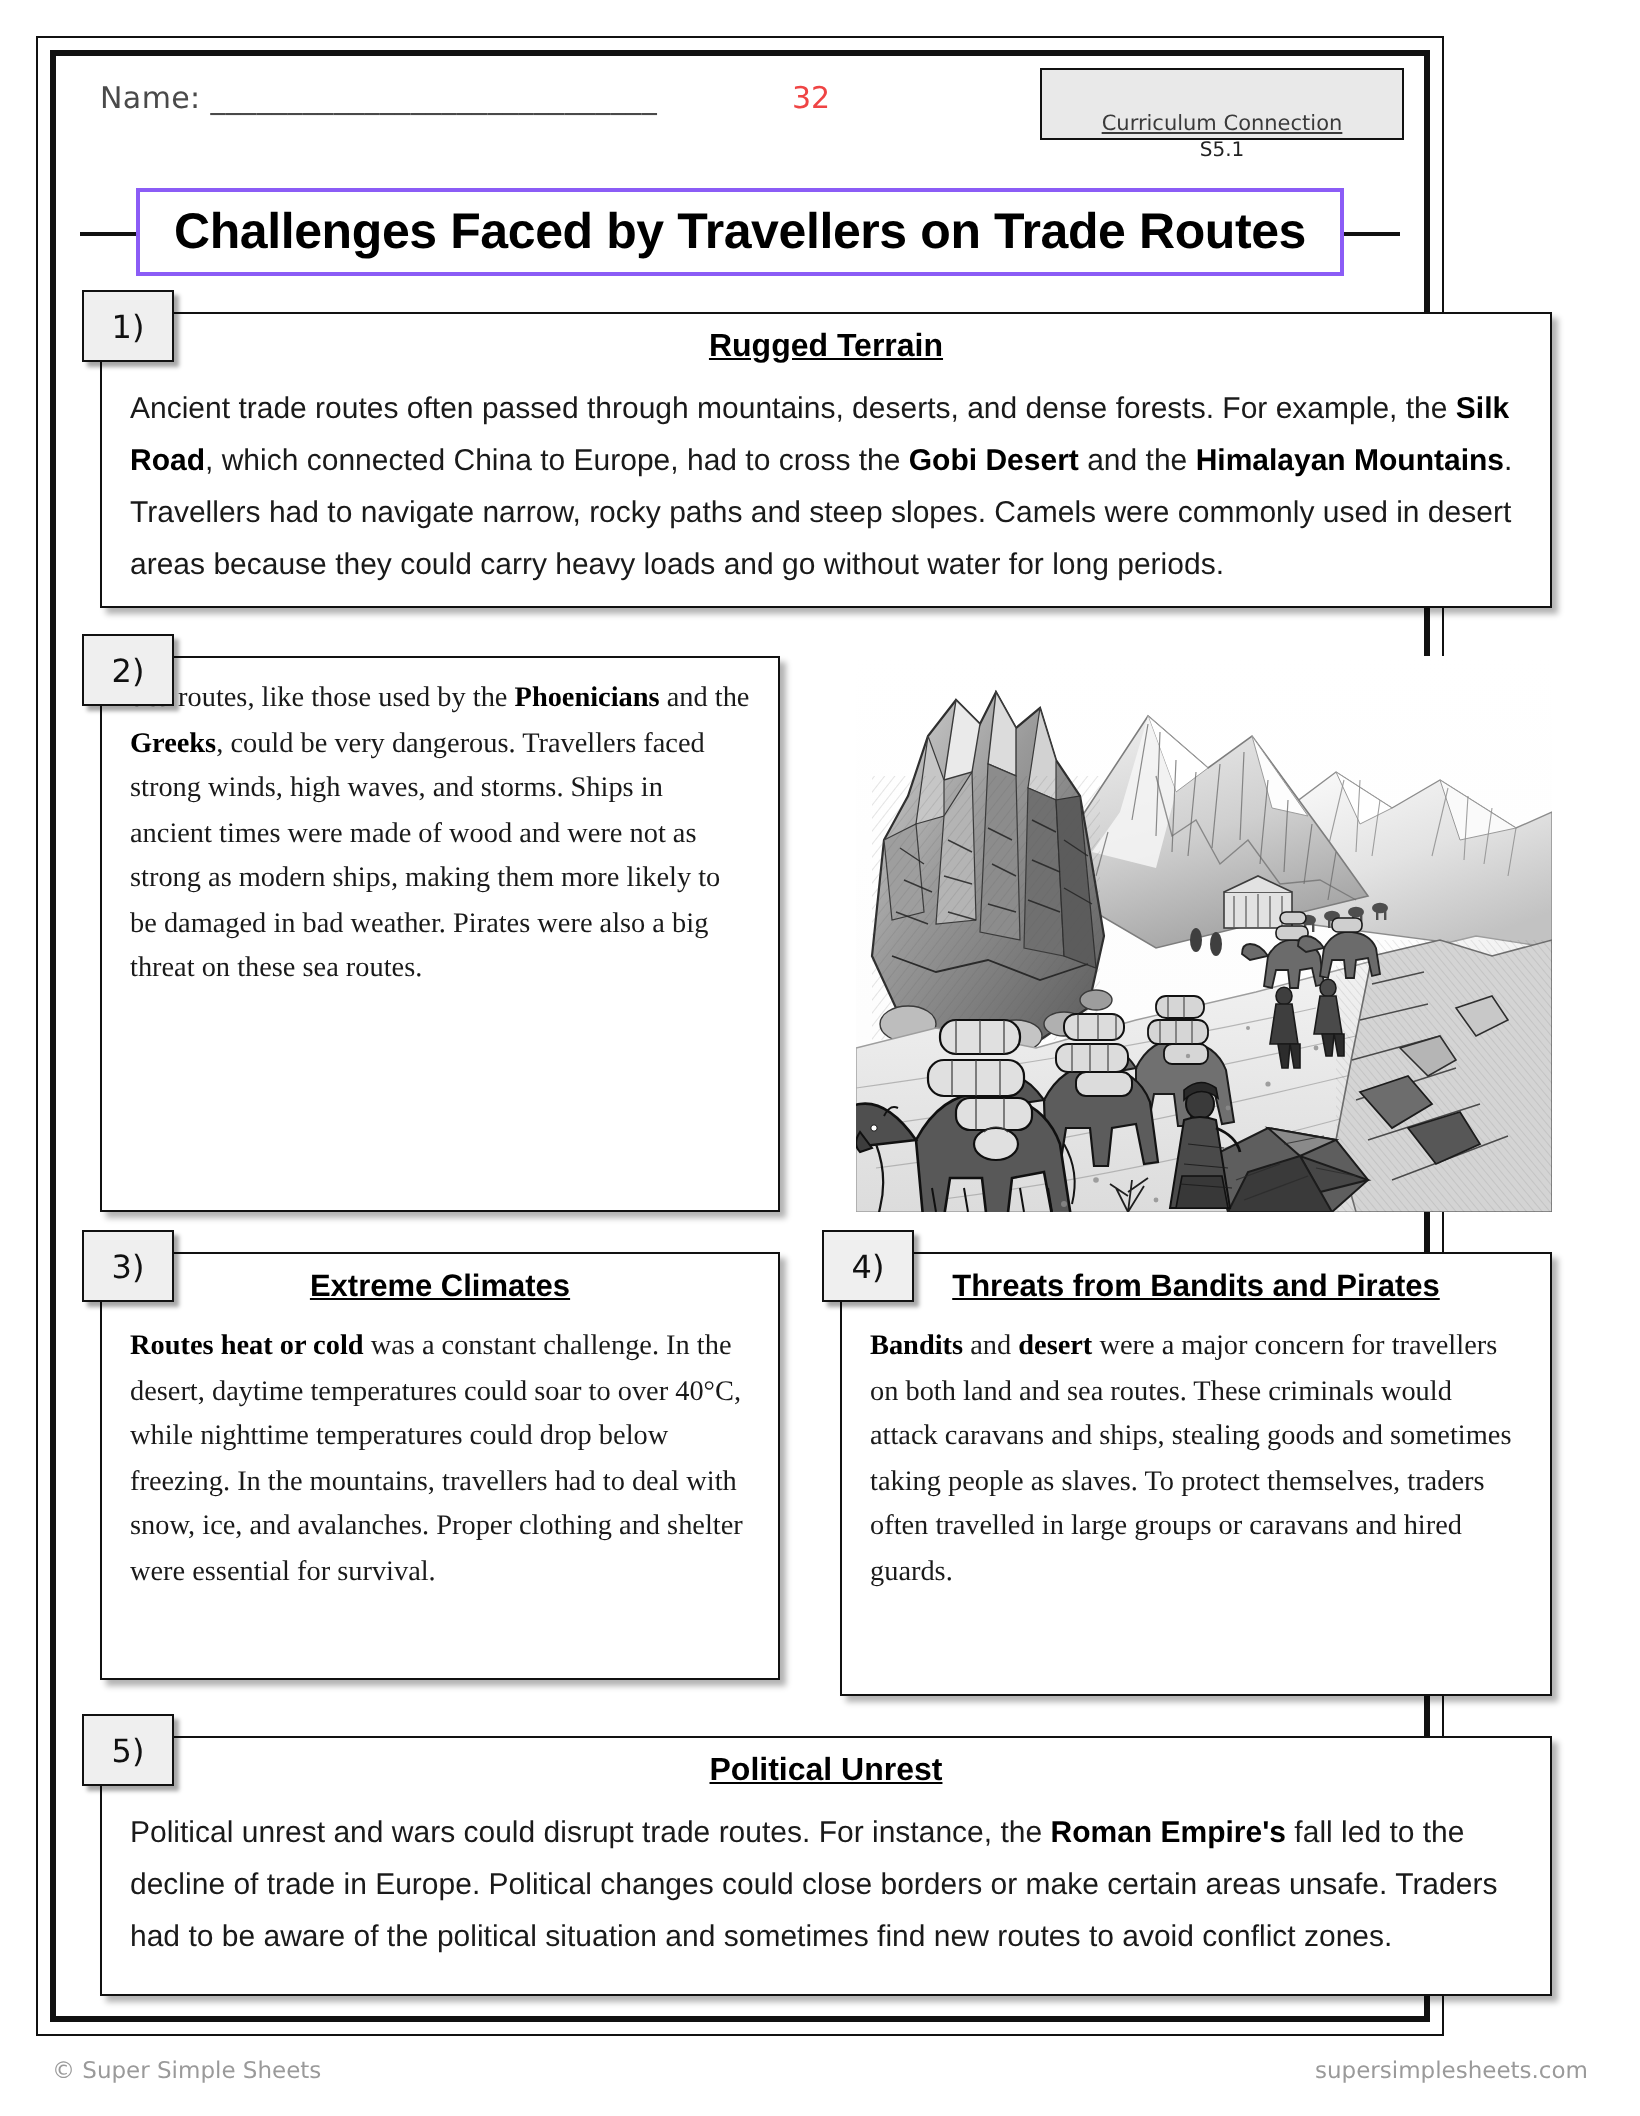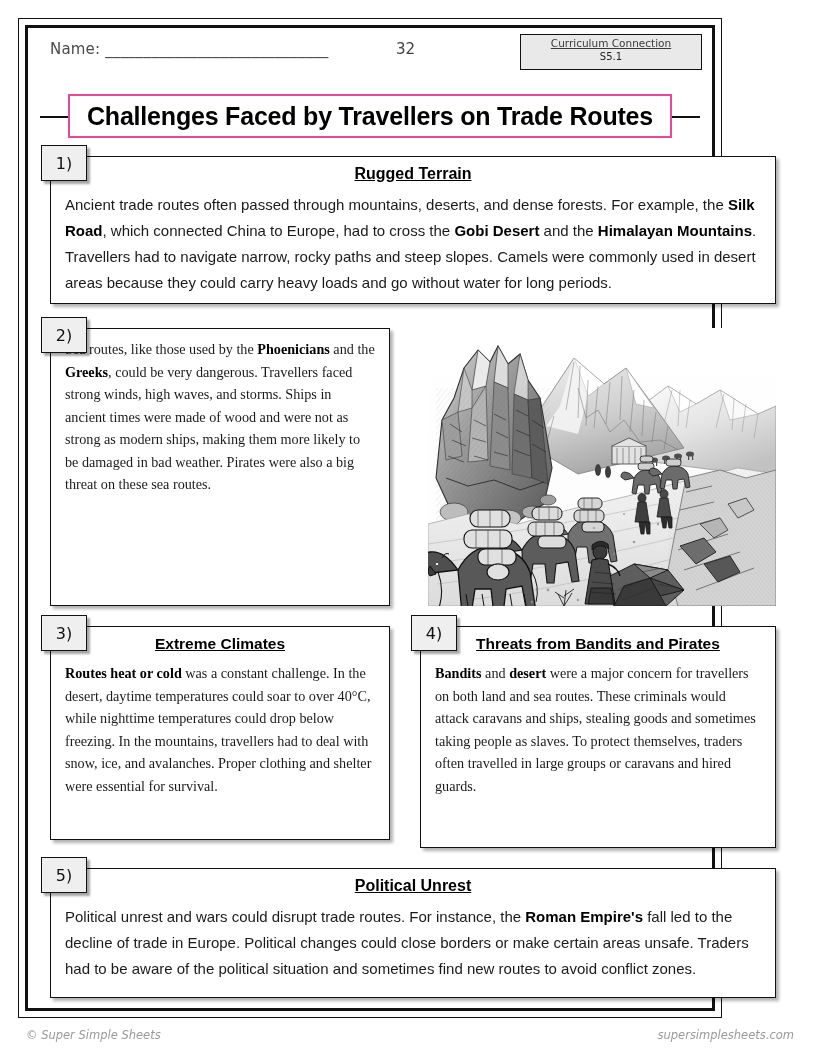--- a/index.html
+++ b/index.html
@@ -45,30 +45,30 @@
     font-size: 15px;
     color: #4a4a4a;
     font-family: "DejaVu Sans", sans-serif;
     letter-spacing: .2px;
     white-space: nowrap;
   }
   .page-num {
     position: absolute;
     left: 368px; top: 12px;
     font-size: 15px;
-    color: #404040;
+    color: #ef4444;
   }
   .curric {
     position: absolute;
     right: 10px; top: 6px;
     width: 182px; height: 36px;
     background: #e9e9e9;
     border: 1.5px solid #111;
     text-align: center;
-    padding-top: 1px;
+    padding-top: 20px;
   }
   .curric-title {
     font-size: 10.5px;
     color: #3a3a3a;
     text-decoration: underline;
     line-height: 14px;
     display: block;
   }
   .curric-code {
     font-size: 10px;
@@ -86,21 +86,21 @@
     position: absolute;
     top: 22px; height: 0;
     border-top: 2px solid #111;
   }
   .title-rule.left  { left: 12px;  width: 28px; }
   .title-rule.right { right: 12px; width: 28px; }
   .title-box {
     position: absolute;
     left: 40px; right: 40px; top: 0;
     height: 44px;
-    border: 2px solid #ec4899;
+    border: 2px solid #8b5cf6;
     background: #fff;
     display: flex;
     align-items: center;
     justify-content: center;
   }
   .title-text {
     font-family: "Liberation Sans", sans-serif;
     font-weight: bold;
     font-size: 25px;
     color: #000;
@@ -179,21 +179,20 @@
     position: absolute;
     left: 18px; right: 18px;
     top: 1028px; height: 24px;
   }
   .footer span {
     position: absolute;
     font-family: "DejaVu Sans", sans-serif;
     font-size: 11.5px;
     color: #9a9a9a;
     top: 0;
-    font-style: italic;
   }
   .footer .left  { left: 8px; }
   .footer .right { right: 8px; }
 </style>
 </head>
 <body>
 
 <div class="page-outer">
   <div class="page-inner">
     <div class="page-body">

